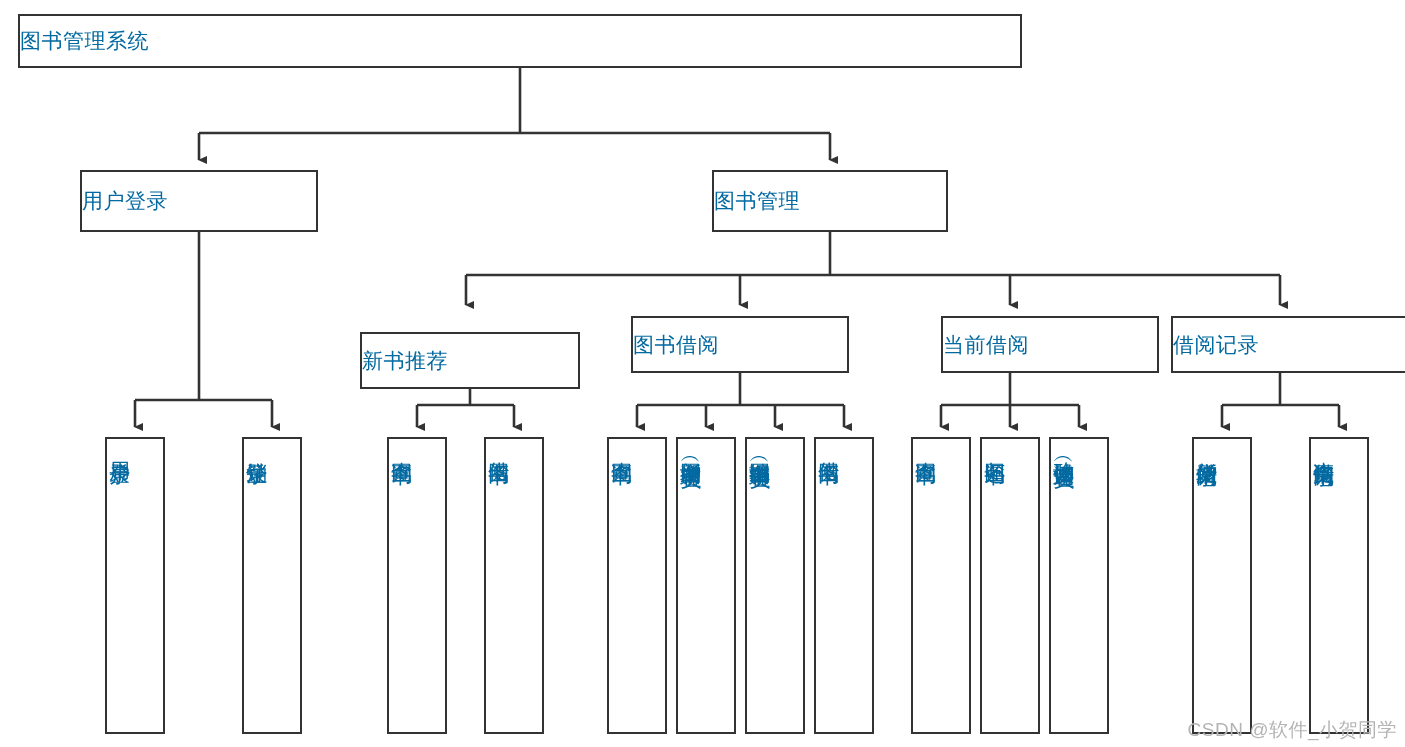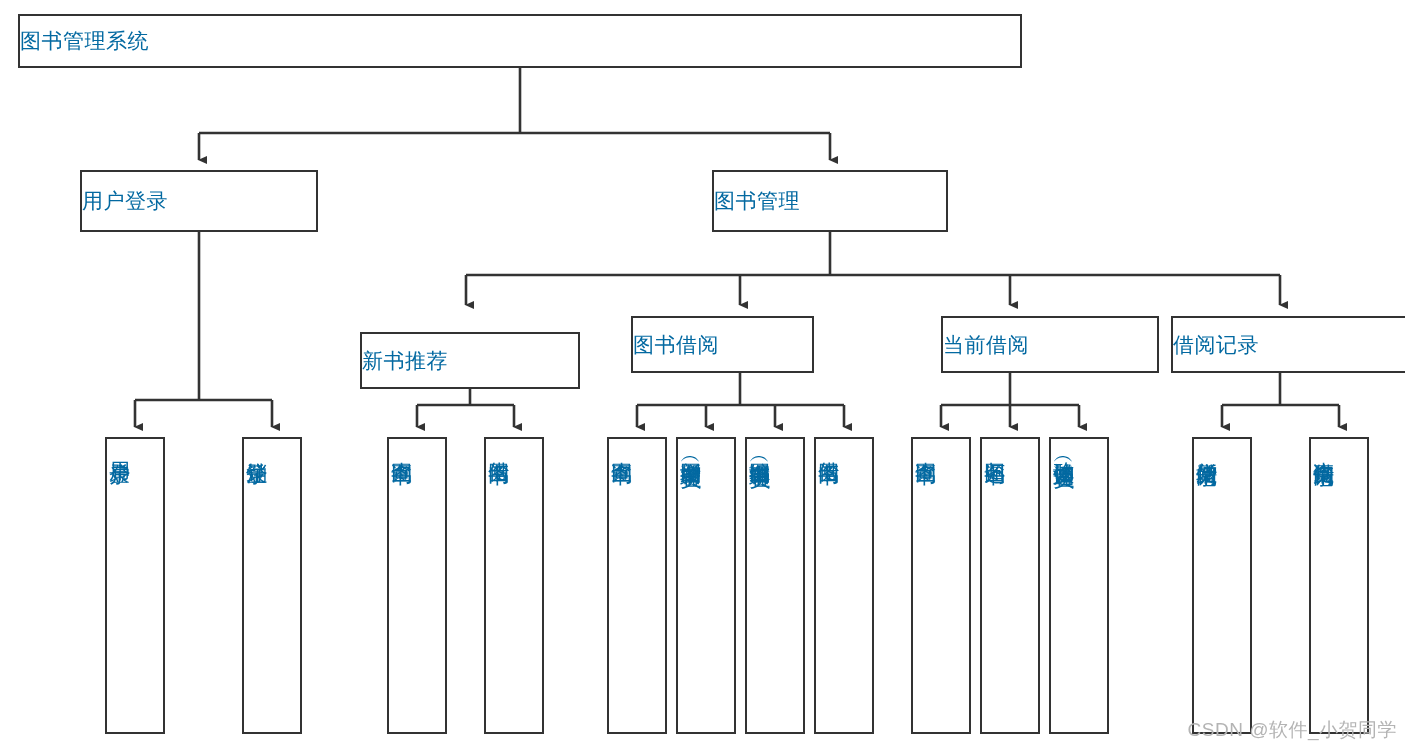--- a/index.html
+++ b/index.html
@@ -124,21 +124,21 @@
   <div class="node h" style="left:80px; top:170px; width:238px; height:62px;">
     <span>用户登录</span>
   </div>
   <div class="node h" style="left:712px; top:170px; width:236px; height:62px;">
     <span>图书管理</span>
   </div>
 
   <div class="node h" style="left:360px; top:332px; width:220px; height:57px;">
     <span>新书推荐</span>
   </div>
-  <div class="node h" style="left:631px; top:316px; width:183px; height:57px;">
+  <div class="node h" style="left:631px; top:316px; width:218px; height:57px;">
     <span>图书借阅</span>
   </div>
   <div class="node h" style="left:901px; top:316px; width:218px; height:57px;margin-left:40px;">
     <span>当前借阅</span>
   </div>
   <div class="node h" style="left:1171px; top:316px; width:242px; height:57px;">
     <span>借阅记录</span>
   </div>
 
   <div class="node leaf" style="left:105px; top:437px; width:60px; height:297px;">

